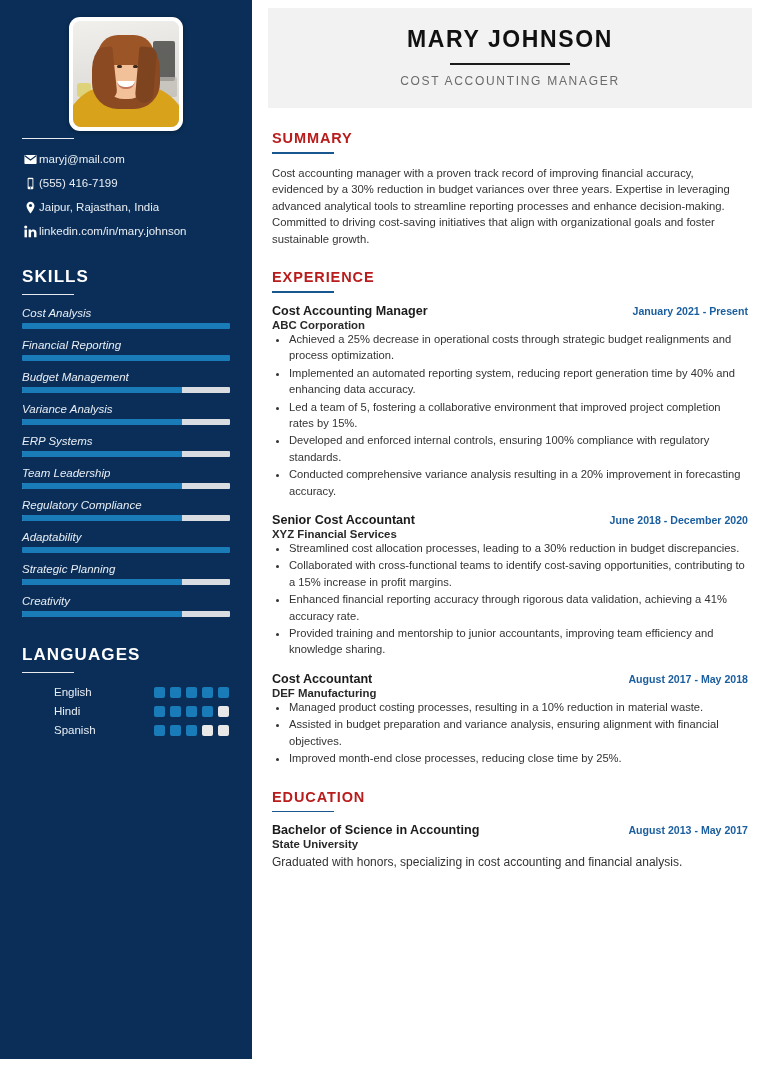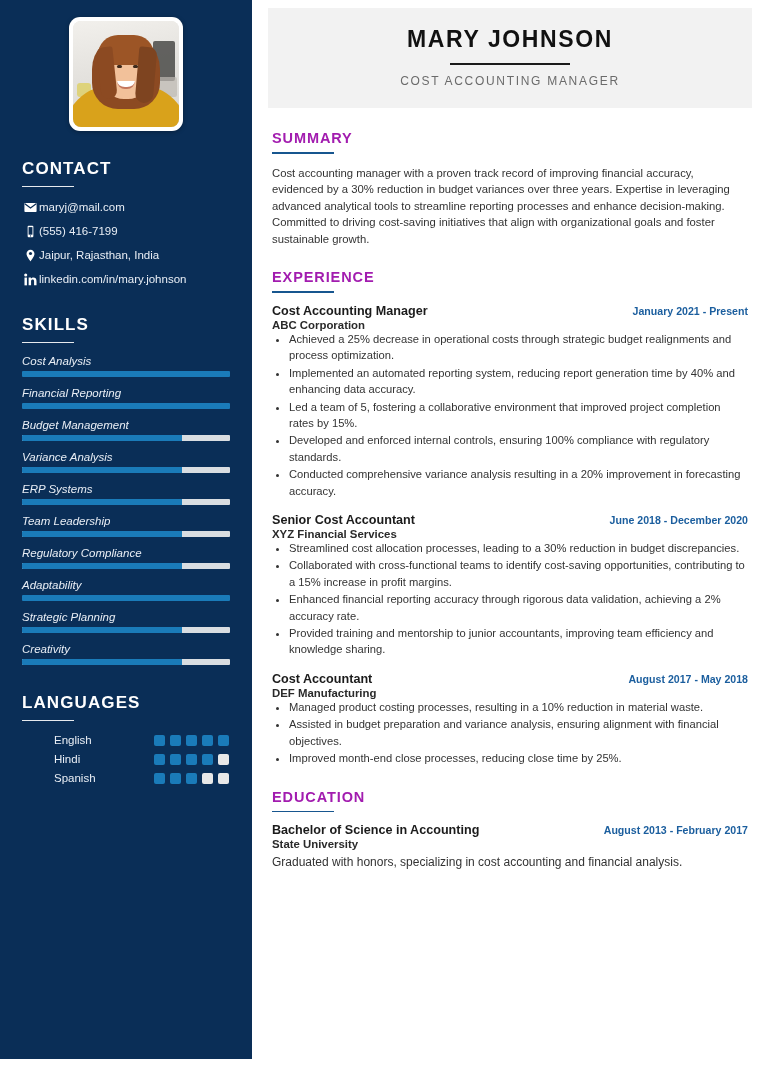--- a/index.html
+++ b/index.html
@@ -212,21 +212,21 @@
   }
   .role {
     font-size: 12px;
     letter-spacing: 1.7px;
     color: #6b6b6b;
   }
 
   .content { padding: 0 20px 0 20px; }
 
   .sec-title {
-    color: #a21caf;
+    color: #b91c1c;
     font-size: 14.5px;
     font-weight: bold;
     letter-spacing: .9px;
     margin-top: 22px;
   }
   .sec-rule {
     width: 62px;
     height: 1.5px;
     background: #17568f;
     margin-top: 6px;
@@ -301,21 +301,20 @@
         <div class="ph-hairtop"></div>
         <div class="ph-hairL"></div>
         <div class="ph-hairR"></div>
         <div class="ph-eyeL"></div>
         <div class="ph-eyeR"></div>
         <div class="ph-smile"></div>
       </div>
     </div>
 
     <div class="sb-section">
-      <div class="sb-heading">CONTACT</div>
       <div class="sb-heading-rule"></div>
 
       <div class="contact-list">
 
         <div class="contact-row">
           <span class="contact-ico">
             <svg width="13" height="13" viewBox="0 0 16 16">
                 <rect x="0.5" y="2.5" width="15" height="11" rx="1" fill="#ffffff"></rect>
                 <path d="M1 3.3 L8 8.6 L15 3.3" stroke="#0a2e57" stroke-width="1.5" fill="none"></path>
               </svg>
@@ -519,21 +518,21 @@
 
         <div class="job">
           <div class="job-head">
             <span class="job-title">Senior Cost Accountant</span>
             <span class="job-dates">June 2018 - December 2020</span>
           </div>
           <div class="job-company">XYZ Financial Services</div>
           <ul class="bullets">
               <li>Streamlined cost allocation processes, leading to a 30% reduction in budget discrepancies.</li>
               <li>Collaborated with cross-functional teams to identify cost-saving opportunities, contributing to a 15% increase in profit margins.</li>
-              <li>Enhanced financial reporting accuracy through rigorous data validation, achieving a 2% accuracy rate.</li>
+              <li>Enhanced financial reporting accuracy through rigorous data validation, achieving a 41% accuracy rate.</li>
               <li>Provided training and mentorship to junior accountants, improving team efficiency and knowledge sharing.</li>
             </ul>
         </div>
 
         <div class="job">
           <div class="job-head">
             <span class="job-title">Cost Accountant</span>
             <span class="job-dates">August 2017 - May 2018</span>
           </div>
           <div class="job-company">DEF Manufacturing</div>
@@ -545,21 +544,21 @@
         </div>
       </section>
 
       <section>
         <div class="sec-title">EDUCATION</div>
         <div class="sec-rule"></div>
 
         <div class="job">
           <div class="job-head">
             <span class="job-title">Bachelor of Science in Accounting</span>
-            <span class="job-dates">August 2013 - February 2017</span>
+            <span class="job-dates">August 2013 - May 2017</span>
           </div>
           <div class="job-company">State University</div>
           <p class="edu-desc">Graduated with honors, specializing in cost accounting and financial analysis.</p>
         </div>
       </section>
 
     </div>
   </main>
 
 </div>

